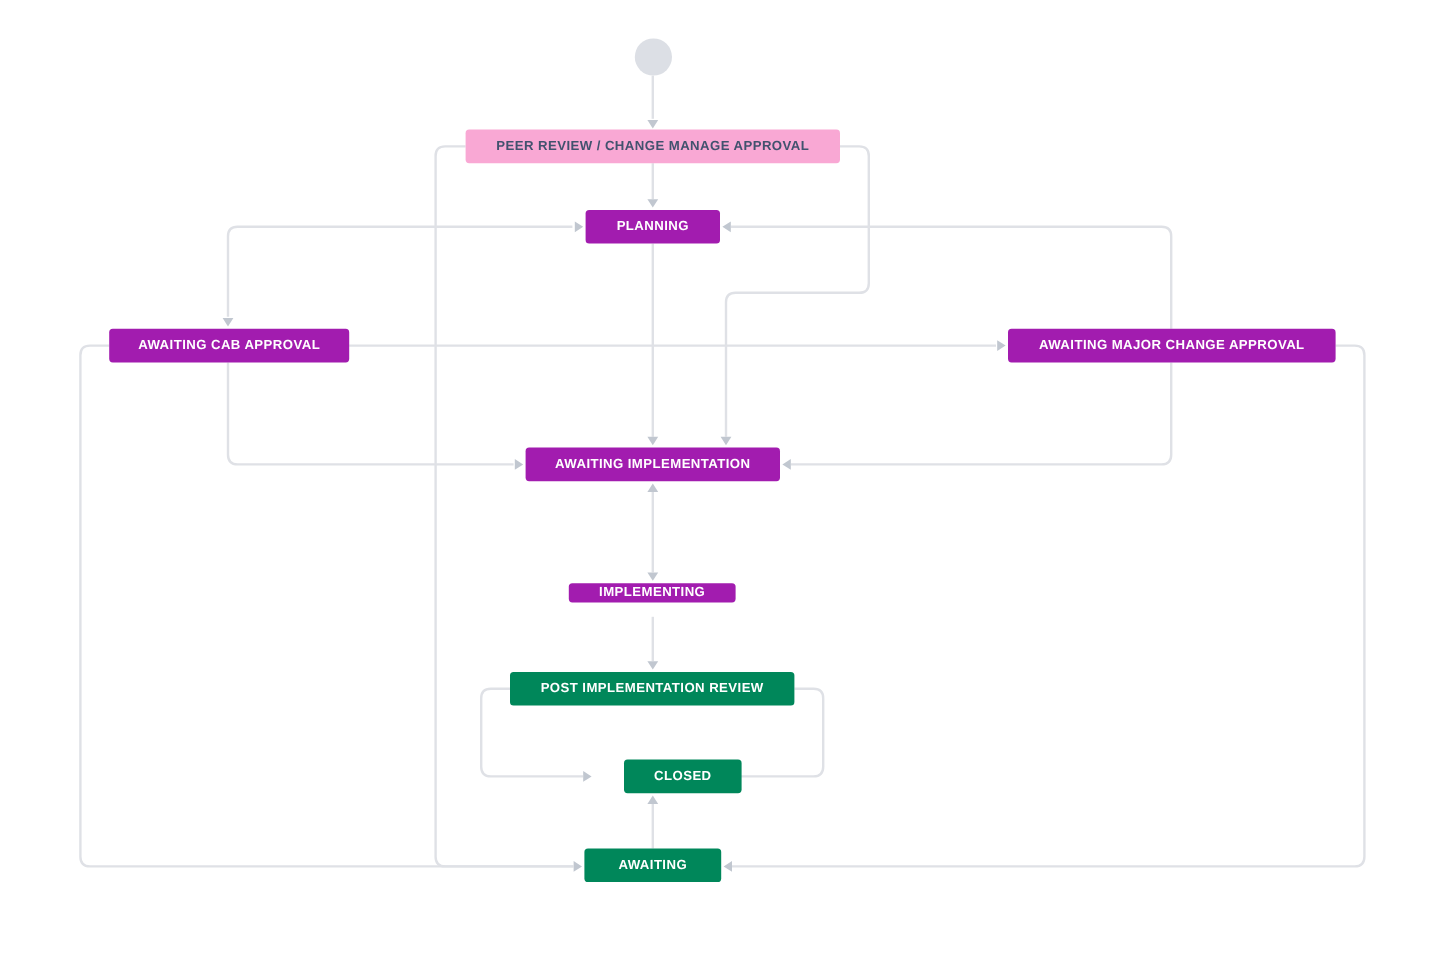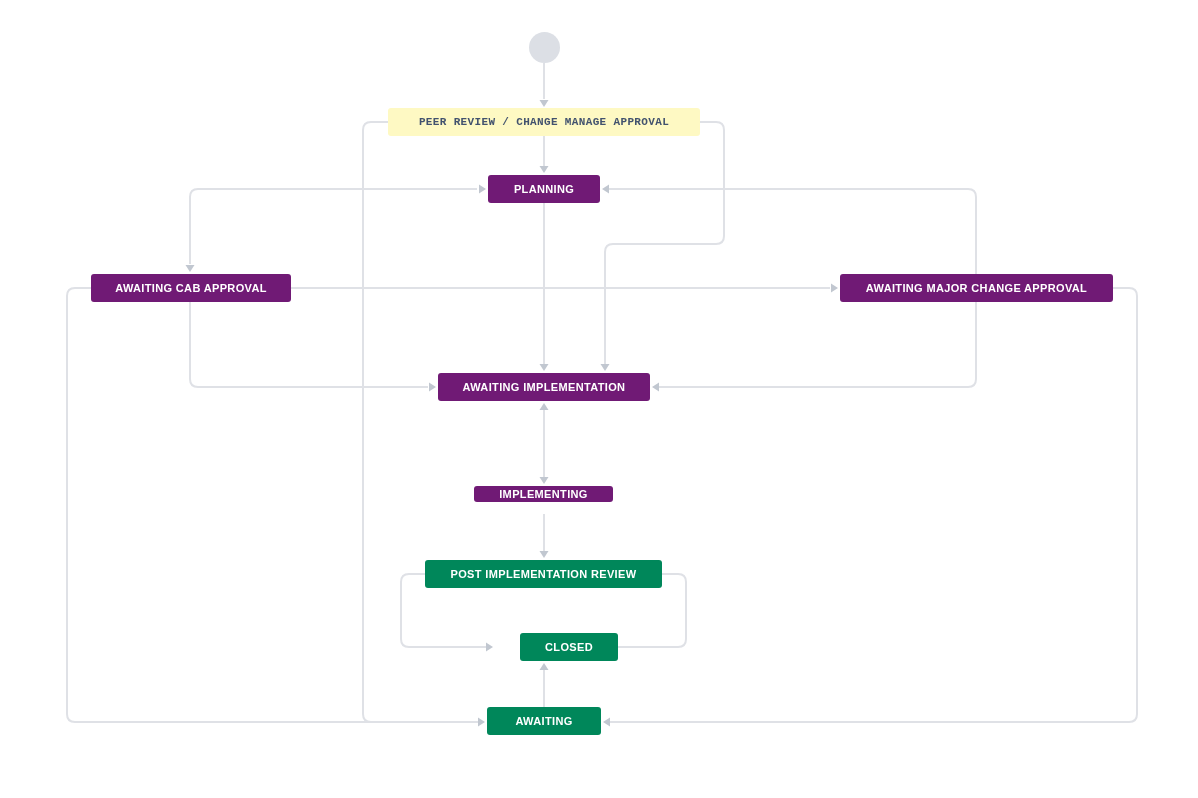--- a/index.html
+++ b/index.html
@@ -18,23 +18,23 @@
     display:flex;align-items:center;justify-content:center;
     box-sizing:border-box;
     border-radius:3px;
     font-size:11px;font-weight:bold;
     letter-spacing:.35px;
     color:#ffffff;
     white-space:nowrap;
     cursor:default;
     user-select:none;
   }
-  .node.blue{background:#701a75;}
+  .node.blue{background:#a21caf;}
   .node.green{background:#00875a;}
-  .node.gray{background:#fef9c3;color:#42526e;font-family:Liberation Mono, monospace;}
+  .node.gray{background:#f9a8d4;color:#42526e;}
   .start{
     position:absolute;
     width:31px;height:31px;border-radius:50%;
     background:#dcdfe5;
   }
   .n-start{left:529px;top:32px;}
   .n-peer{left:388px;top:108px;width:312px;height:28px;}
   .n-planning{left:488px;top:175px;width:112px;height:28px;}
   .n-cab{left:91px;top:274px;width:200px;height:28px;}
   .n-major{left:840px;top:274px;width:273px;height:28px;}

